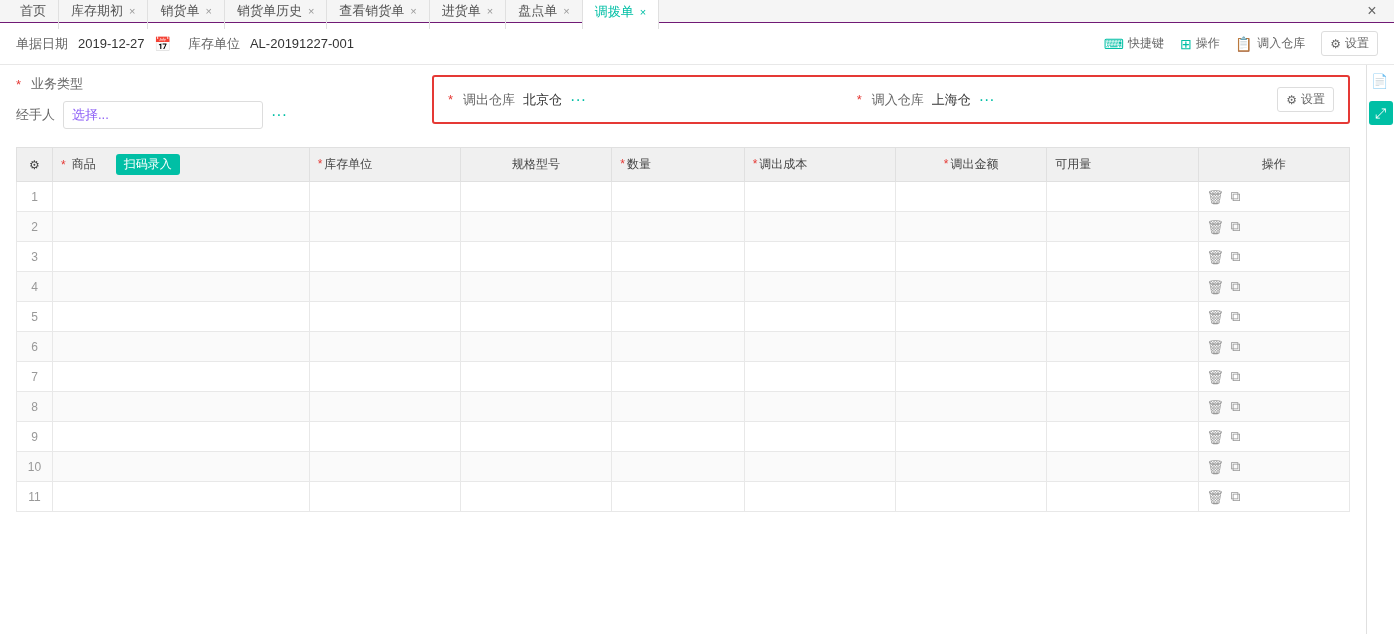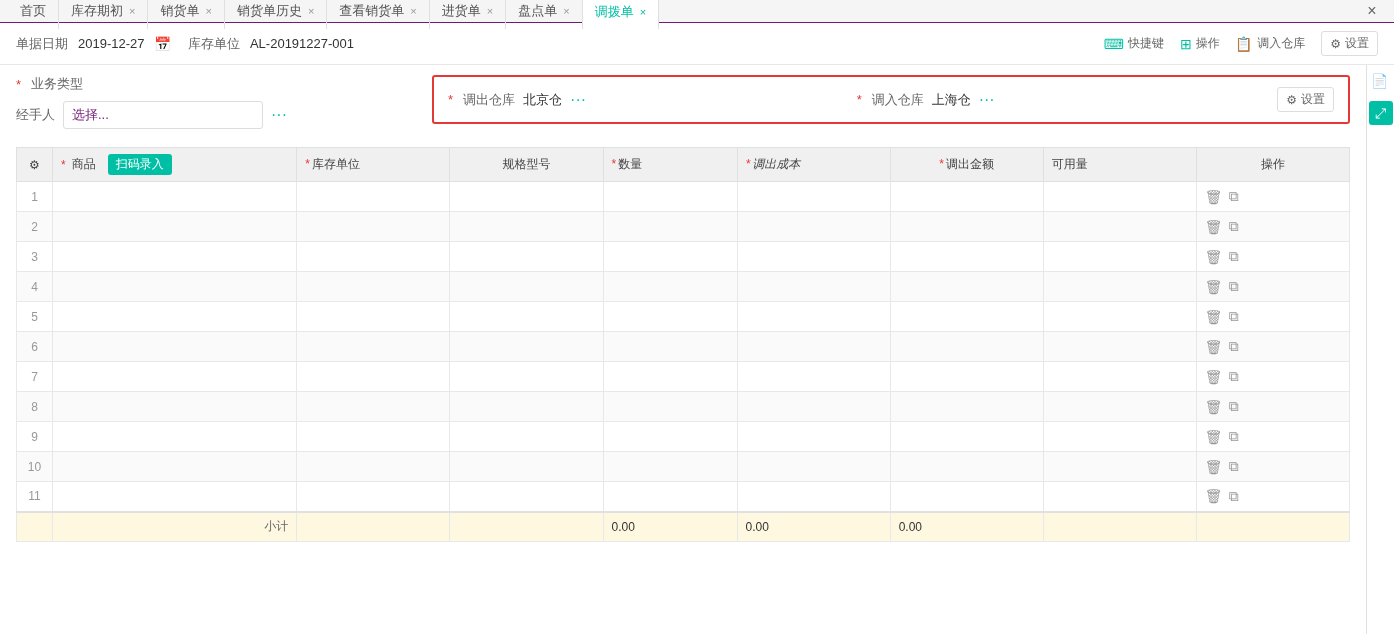--- a/index.html
+++ b/index.html
@@ -107,21 +107,21 @@
     .subtotal-row td {
       background: #fff8e1; font-weight: 500;
       border-top: 2px solid #e0e0e0;
     }
     .action-icons { display: flex; align-items: center; gap: 6px; }
     .action-icon { color: #999; cursor: pointer; font-size: 14px; }
     .scan-btn {
       background: #00bfa5; color: #fff;
       border: none; border-radius: 3px;
       padding: 2px 8px; font-size: 12px; cursor: pointer;
-      margin-left: 8px;
+      margin-left: 16px;
     }
     .th-product { display: flex; align-items: center; gap: 4px; }
 
     
     .right-sidebar {
       width: 28px;
       display: flex; flex-direction: column; align-items: center;
       border-left: 1px solid #e0e0e0;
       padding: 4px 0; gap: 8px;
     }
@@ -215,21 +215,21 @@
       <div class="form-area">
 
         <div class="form-left">
           <div class="form-row">
             <span class="required-star">*</span>
             <span class="form-label">业务类型</span>
           </div>
           <div class="form-row">
             <span class="form-label">经手人</span>
             <div class="form-select-wrap" style="color:#999;">
-              <span style="color:#701a75;">选择...</span>
+              <span style="color:#8b5cf6;">选择...</span>
             </div>
             <span class="form-ellipsis">···</span>
           </div>
         </div>
 
         <div class="form-right">
           <div class="warehouse-row">
             <div class="warehouse-item">
               <span class="required-star">*</span>
               <span class="form-label">调出仓库</span>
@@ -264,21 +264,21 @@
                   <button class="scan-btn">扫码录入</button>
                 </div>
               </th>
               <th style="min-width:80px;">
                 <span class="required-star">*</span>库存单位
               </th>
               <th style="min-width:80px;text-align:center;">规格型号</th>
               <th style="min-width:70px;">
                 <span class="required-star">*</span>数量
               </th>
-              <th style="min-width:80px;font-style:italic;">
+              <th style="min-width:80px;">
                 <span class="required-star">*</span>调出成本
               </th>
               <th style="min-width:80px;text-align:center;">
                 <span class="required-star">*</span>调出金额
               </th>
               <th style="min-width:80px;">可用量</th>
               <th style="min-width:80px; text-align:center;">操作</th>
             </tr>
           </thead>
           <tbody>
@@ -452,31 +452,20 @@
               <td></td>
               <td></td>
               <td class="center">
                 <div class="action-icons">
                   <span class="action-icon">🗑</span>
                   <span class="action-icon">⧉</span>
                 </div>
               </td>
             </tr>
 
-            <tr class="subtotal-row">
-              <td></td>
-              <td style="text-align:right; color:#666;">小计</td>
-              <td></td>
-              <td></td>
-              <td>0.00</td>
-              <td>0.00</td>
-              <td>0.00</td>
-              <td></td>
-              <td></td>
-            </tr>
           </tbody>
         </table>
       </div>
     </div>
 
     <div class="right-sidebar">
       <div class="sidebar-icon">📄</div>
       <div class="sidebar-icon green-bg">⤢</div>
     </div>
   </div>

